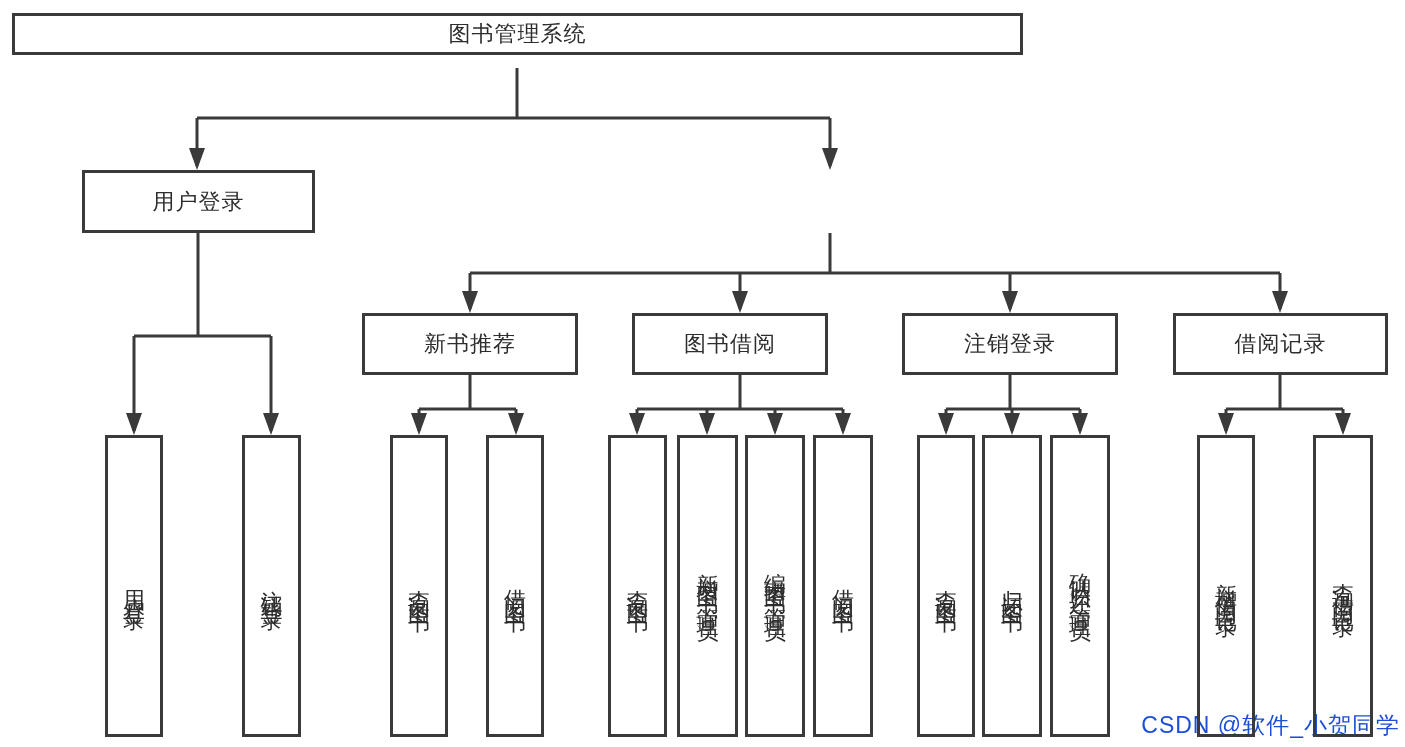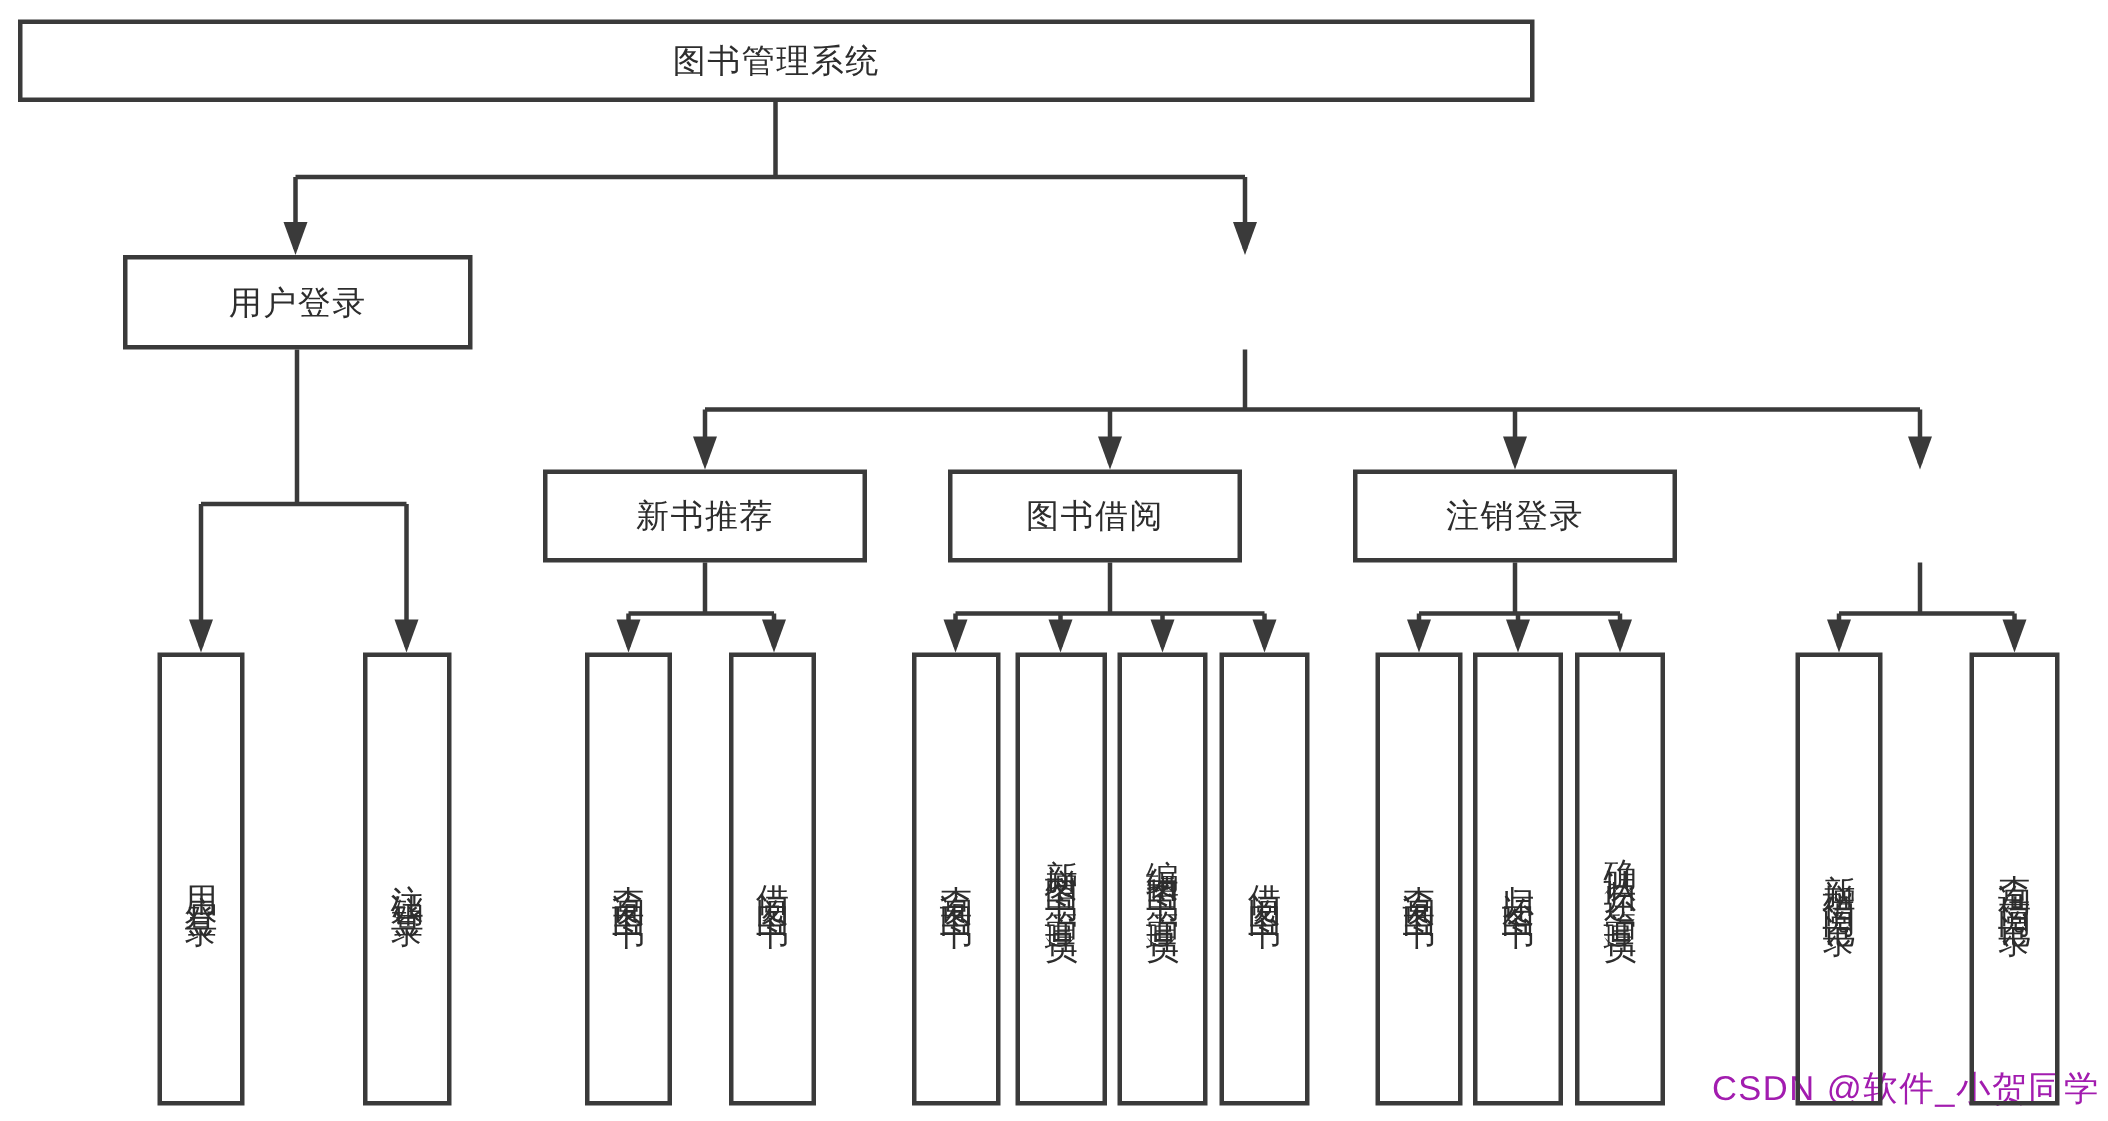--- a/index.html
+++ b/index.html
@@ -14,38 +14,38 @@
   .box{
     position:absolute;
     box-sizing:border-box;
     border:3px solid #3a3a3a;
     background:transparent;
     display:flex;align-items:center;justify-content:center;
     color:#2d2d2d;
     z-index:2;
   }
   .hlabel{font-size:22px;letter-spacing:1px;}
-  .root{left:12px;top:13px;width:1011px;height:55px;}
+  .root{left:12px;top:13px;width:1011px;height:42px;}
   .lvl2{top:170px;height:63px;}
   .lvl3{top:313px;height:62px;}
   .leaf{top:435px;height:302px;}
   .leaf span{
     writing-mode:vertical-rl;
     text-orientation:mixed;
     font-size:22px;
     letter-spacing:7px;
     line-height:1;
     color:#2d2d2d;
   }
   #watermark{
     position:absolute;
     right:5px;top:710px;
     z-index:0;
     font-size:23px;
-    color:#a21caf;
+    color:#1d4ed8;
     letter-spacing:1px;
     white-space:nowrap;
   }
 </style>
 </head>
 <body>
 
 <div id="canvas">
 
   <div id="watermark">CSDN @软件_小贺同学</div>
@@ -100,20 +100,23 @@
 
   <div class="box lvl3 hlabel" style="left:362px;width:216px;">
     <span>新书推荐</span>
   </div>
   <div class="box lvl3 hlabel" style="left:632px;width:196px;">
     <span>图书借阅</span>
   </div>
   <div class="box lvl3 hlabel" style="left:902px;width:216px;">
     <span>注销登录</span>
   </div>
+  <div class="box lvl3 hlabel" style="left:1173px;width:215px;">
+    <span>借阅记录</span>
+  </div>
 
   <div class="box leaf" style="left:105px;width:58px;">
     <span>用户登录</span>
   </div>
   <div class="box leaf" style="left:242px;width:59px;">
     <span>注销登录</span>
   </div>
   <div class="box leaf" style="left:390px;width:58px;">
     <span>查询图书</span>
   </div>

